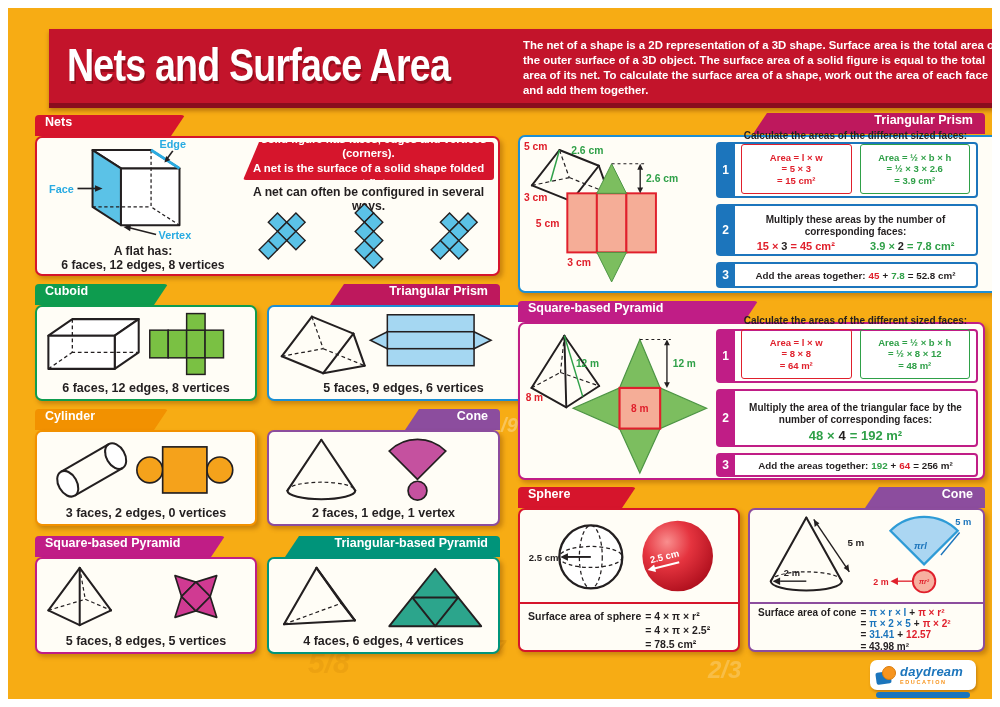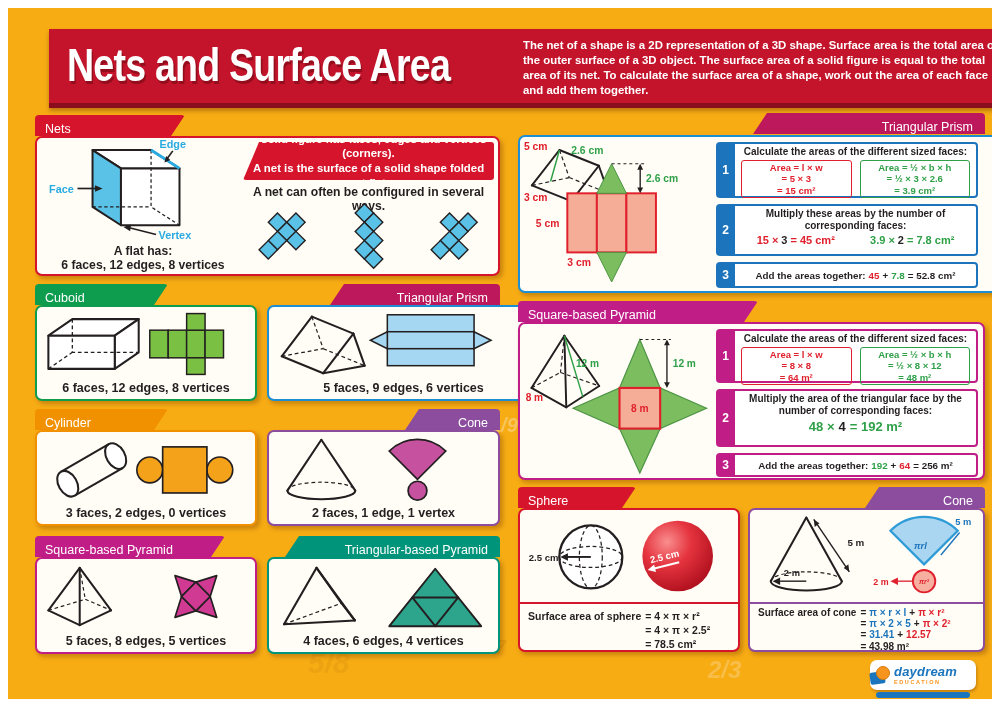--- a/index.html
+++ b/index.html
@@ -6,21 +6,21 @@
   body{width:1000px;height:707px;position:relative;background:#ffffff;font-family:"Liberation Sans",sans-serif;}
   .poster{position:absolute;inset:8px;background:#F7AC14;overflow:hidden;}
   .wm{position:absolute;font-weight:bold;font-style:italic;pointer-events:none;}
 
   
   .banner{position:absolute;left:12px;top:21px;width:960px;height:74px;background:#C3142B;border-bottom:5px solid #8A0D1E;box-shadow:0 3px 4px rgba(90,30,0,.35);margin-left:29px;}
   .banner h1{margin:0;position:absolute;left:18px;top:8px;color:#fff;font-size:47px;font-weight:bold;letter-spacing:-1px;white-space:nowrap;transform:scaleX(.8);transform-origin:left center;text-shadow:2px 3px 0 rgba(60,0,0,.35);}
   .banner p{margin:0;position:absolute;left:474px;top:9px;width:476px;color:#fff;font-size:11.4px;font-weight:bold;line-height:1.32;}
 
   
-  .tab{position:absolute;height:21px;color:#fff;font-weight:normal;font-size:12.5px;display:flex;align-items:flex-end;box-sizing:border-box;border-radius:4px 4px 0 0;}
+  .tab{position:absolute;height:21px;color:#fff;font-weight:bold;font-size:12.5px;display:flex;align-items:flex-start;box-sizing:border-box;border-radius:4px 4px 0 0;}
   .tabL{justify-content:flex-start;padding-left:10px;clip-path:polygon(0 0,100% 0,calc(100% - 14px) 100%,0 100%);}
   .tabR{justify-content:flex-end;padding-right:12px;clip-path:polygon(14px 0,100% 0,100% 100%,0 100%);}
   .bg-red{background:#D6152C}.bg-green{background:#0E9C4F}.bg-blue{background:#be185d}.bg-orange{background:#F29100}
   .bg-purple{background:#8C4D9E}.bg-magenta{background:#C01D86}.bg-teal{background:#00947A}
   .box{position:absolute;background:#FFFDF6;border:2px solid;border-radius:7px;box-sizing:border-box;box-shadow:2.5px 3px 4px rgba(120,60,0,.35);}
   .bd-red{border-color:#D6152C}.bd-green{border-color:#0E9C4F}.bd-blue{border-color:#1C8FD4}.bd-orange{border-color:#F29100}
   .bd-purple{border-color:#8C4D9E}.bd-magenta{border-color:#C01D86}.bd-teal{border-color:#00947A}
   .panelbox{border-width:2.5px;}
 
   .caption{position:absolute;left:0;right:0;bottom:4px;text-align:center;font-weight:bold;font-size:12.5px;color:#231F20;}
@@ -28,43 +28,43 @@
 
   
   .nets-banner{position:absolute;left:206px;right:4px;top:4px;height:38px;background:#D6152C;color:#fff;font-weight:bold;font-size:11.4px;line-height:1.28;display:flex;flex-direction:column;justify-content:center;text-align:center;clip-path:polygon(16px 0,100% 0,100% 100%,0 100%);border-radius:3px;}
   .config-note{position:absolute;left:206px;right:4px;top:47px;text-align:center;font-weight:bold;font-size:12.2px;color:#231F20;}
   .cube-cap{position:absolute;left:0;width:212px;text-align:center;font-weight:bold;font-size:12.2px;color:#231F20;}
 
   
   .steps{position:absolute;left:196px;top:5px;width:262px;height:148px;}
   .step{position:absolute;left:0;width:100%;display:flex;box-sizing:border-box;}
   .snum{width:19px;color:#fff;font-weight:bold;font-size:12px;display:flex;align-items:center;justify-content:center;border-radius:4px 0 0 4px;flex:none;}
-  .sbody{flex:1;background:#fff;border:2px solid;border-left:none;border-radius:0 4px 4px 0;box-sizing:border-box;padding:2px 4px;display:flex;flex-direction:column;justify-content:flex-start;}
+  .sbody{flex:1;background:#fff;border:2px solid;border-left:none;border-radius:0 4px 4px 0;box-sizing:border-box;padding:2px 4px;display:flex;flex-direction:column;justify-content:flex-end;}
   .blue-steps .snum{background:#1C75BC}.blue-steps .sbody{border-color:#1C75BC}
   .mag-steps .snum{background:#C01D86}.mag-steps .sbody{border-color:#C01D86}
   .stitle{font-size:10px;font-weight:bold;text-align:center;color:#231F20;line-height:1.18;}
   .frow{display:flex;gap:8px;margin-top:2px;padding:0 2px;}
-  .fbox{flex:1;border:1.6px solid;border-radius:3px;font-size:9.5px;font-weight:bold;line-height:1.2;text-align:center;padding:1px 2px;}
+  .fbox{flex:1;border:1.6px solid;border-radius:3px;font-size:9.5px;font-weight:bold;line-height:1.2;text-align:center;padding:7px 2px;}
   .fb-red{border-color:#E0202C;color:#E0202C}.fb-green{border-color:#2FA048;color:#2FA048}
   .s2row{display:flex;justify-content:space-around;font-size:11px;font-weight:bold;margin-top:2px;}
   .s2row span{margin:0 1.5px;}
   .s2big{text-align:center;font-size:13px;font-weight:bold;margin-top:2px;}
   .s2big span{margin:0 2px;}
   .s3{display:flex;align-items:center;justify-content:center;font-size:9.8px;font-weight:bold;gap:3px;white-space:nowrap;height:100%;}
   .tr{color:#E0202C}.tg{color:#2FA048}.tb{color:#1C75BC}.tk{color:#231F20}
 
   
   .divline{position:absolute;left:0;right:0;border-top:2.2px solid;}
   .formula{position:absolute;display:flex;font-weight:bold;color:#231F20;}
   .formula .flabel{white-space:nowrap;margin-right:4px;}
   .eqs > div{white-space:nowrap;}
   .eqs span{margin-right:3px;}
 
   
-  .logo-box{position:absolute;left:862px;top:652px;width:106px;height:30px;background:#fff;border-radius:7px;display:flex;align-items:center;gap:4px;padding:2px 0;box-sizing:border-box;box-shadow:1px 2px 3px rgba(120,60,0,.4);}
+  .logo-box{position:absolute;left:862px;top:652px;width:106px;height:30px;background:#fff;border-radius:7px;display:flex;align-items:center;gap:4px;padding:2px 6px;box-sizing:border-box;box-shadow:1px 2px 3px rgba(120,60,0,.4);}
   .logo-ic{position:relative;width:20px;height:20px;flex:none;}
   .logo-ic .bk{position:absolute;left:0;bottom:1px;width:15px;height:12px;background:#1B75BC;border-radius:2px;transform:rotate(-8deg);}
   .logo-ic .fc{position:absolute;right:0;top:1px;width:14px;height:14px;background:#F7941D;border-radius:50%;border:1px solid #D97B0B;box-sizing:border-box;}
   .logo-tx{display:flex;flex-direction:column;line-height:1;}
   .logo-name{color:#1B75BC;font-size:13px;font-weight:bold;font-style:italic;letter-spacing:.2px;}
   .logo-sub{color:#F7941D;font-size:5.5px;font-weight:bold;letter-spacing:1.6px;margin-top:1.5px;}
   .logo-bar{position:absolute;left:868px;top:684px;width:94px;height:6px;background:#1B75BC;border-radius:3px;}
 
   svg text{font-weight:bold;font-family:"Liberation Sans",sans-serif;}
 </style>

